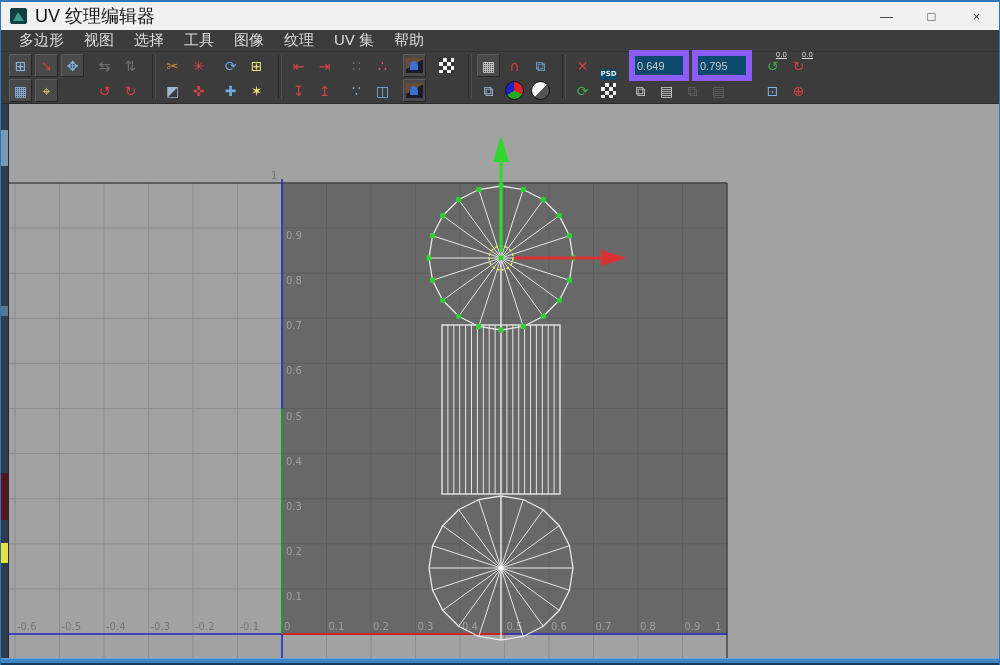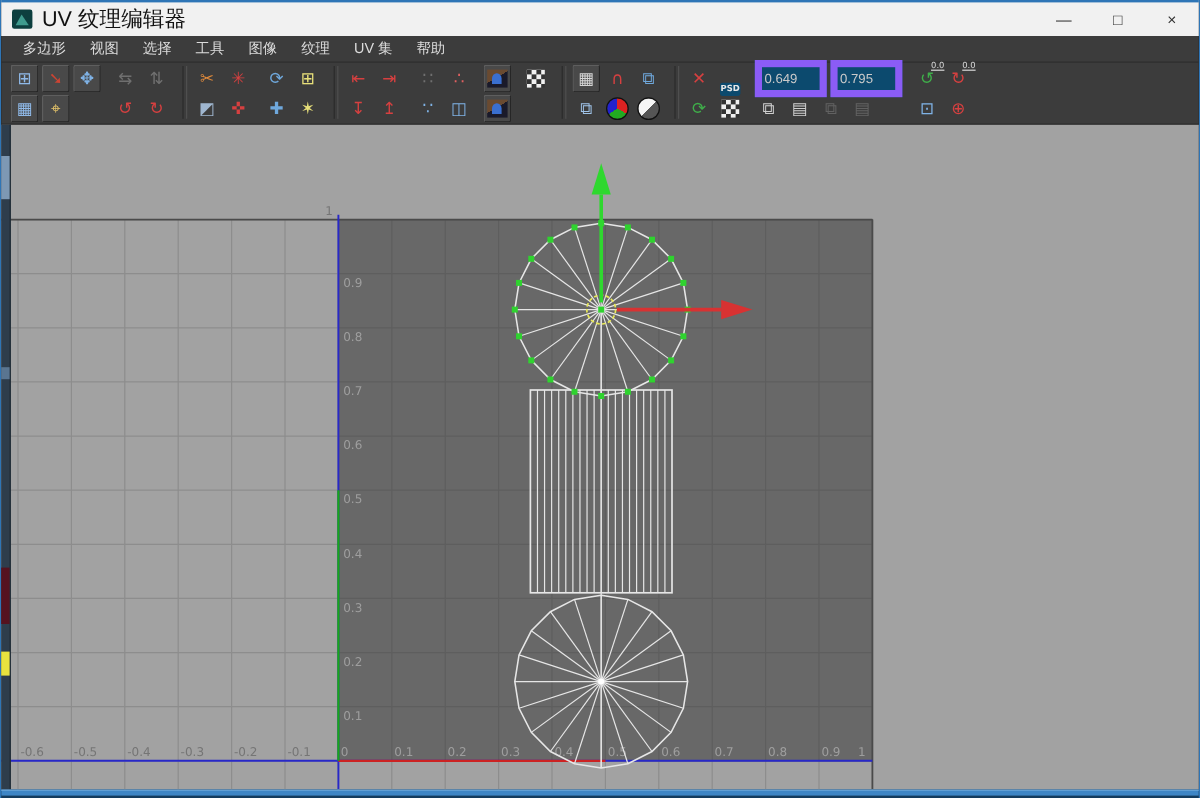--- a/index.html
+++ b/index.html
@@ -12,21 +12,21 @@
   .appicon{width:17px;height:16px;margin:0 8px 0 9px;background:#0d3f3f;position:relative;border-radius:2px;}
   .appicon::after{content:"";position:absolute;left:3px;bottom:3px;border-left:5px solid transparent;
     border-right:6px solid transparent;border-bottom:9px solid #3f9b8e;}
   .apptitle{font-size:18px;color:#111;}
   .wctrls{margin-left:auto;display:flex;height:100%;}
   .wbtn{width:45px;height:100%;display:flex;align-items:center;justify-content:center;
     color:#333;font-size:13px;cursor:default;}
   
   .menubar{position:absolute;left:0;top:30px;width:100%;height:22px;background:#3c3c3c;
     display:flex;align-items:center;padding-left:8px;box-sizing:border-box;border-bottom:1px solid #333;}
-  .menuitem{color:#dcdcdc;font-size:12px;padding:3px 10px;}
+  .menuitem{color:#dcdcdc;font-size:15px;padding:3px 10px;}
   
   .toolbar{position:absolute;left:0;top:52px;width:100%;height:52px;background:#3c3c3c;
     display:flex;align-items:flex-start;padding:2px 0 0 8px;box-sizing:border-box;border-bottom:1px solid #2a2a2a;}
   .tgroup{display:flex;flex-direction:column;gap:2px;margin-right:9px;}
   .trow{display:flex;gap:3px;height:23px;align-items:center;}
   .ticon{width:23px;height:23px;display:flex;align-items:center;justify-content:center;
     font-size:14px;line-height:1;position:relative;font-family:"DejaVu Sans",sans-serif;}
   .ticon.framed{background:#494949;border:1px solid #5e5e5e;border-bottom-color:#262626;
     border-right-color:#262626;box-sizing:border-box;border-radius:2px;}
   .ticon.dim{opacity:.4;}

